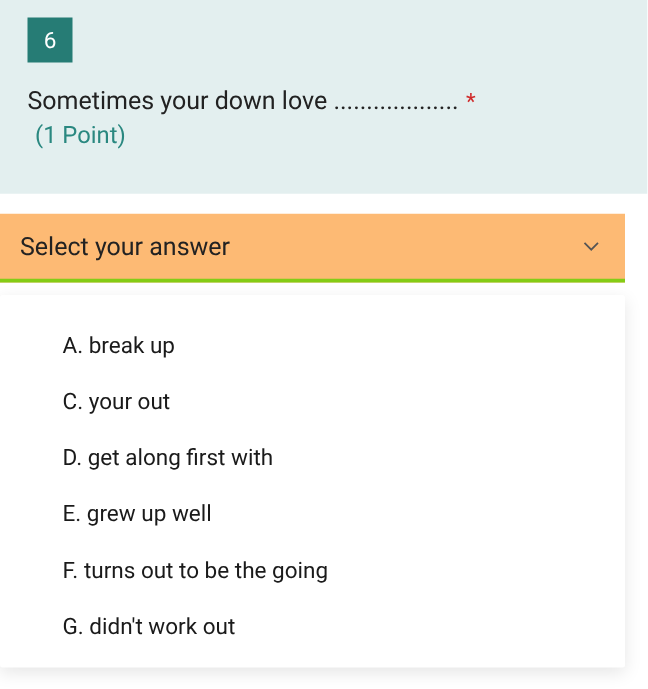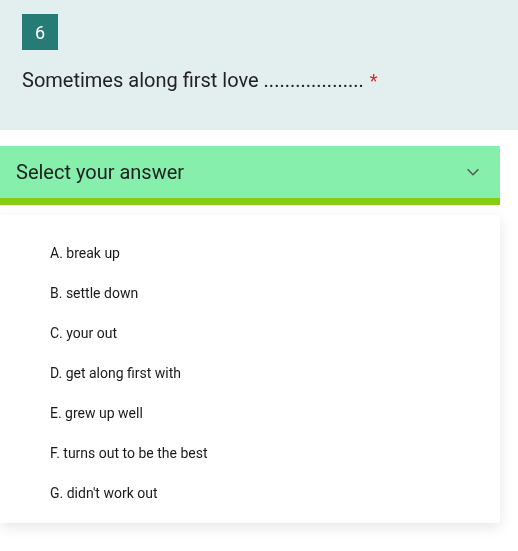--- a/index.html
+++ b/index.html
@@ -39,23 +39,23 @@
     color: #2a8880;
     font-size: 19px;
     margin-top: 2px;
     margin-left: 6px;
   }
   .select-wrap {
     margin: 16px 18px 0 0;
     position: relative;
   }
   .select-box {
-    background: #86efac;
+    background: #fdba74;
     border: none;
-    border-bottom: 7px solid #84cc16;
+    border-bottom: 3px solid #84cc16;
     padding: 14px 18px 14px 16px;
     font-size: 20px;
     color: #222;
     display: flex;
     align-items: center;
     justify-content: space-between;
     cursor: pointer;
   }
   .chevron {
     width: 18px;
@@ -66,50 +66,50 @@
     background: #ffffff;
     margin-top: 10px;
     margin-left: 0;
     margin-right: 18px;
     box-shadow: 0 4px 14px rgba(0,0,0,0.10);
     border-radius: 2px;
     padding: 18px 0 10px 0;
   }
   .option {
     padding: 12px 22px 12px 50px;
-    font-size: 14px;
+    font-size: 18px;
     color: #1a1a1a;
     cursor: pointer;
   }
 </style>
 </head>
 <body>
 
 <div class="question-block">
   <div class="number-badge">
     <span>6</span>
   </div>
   <div>
-    <span class="question-text">Sometimes along first love ...................</span>
+    <span class="question-text">Sometimes your down love ...................</span>
     <span class="required-star">*</span>
   </div>
+  <div class="point-text">(1 Point)</div>
 </div>
 
 <div class="select-wrap">
   <div class="select-box">
     <span>Select your answer</span>
     <span class="chevron">
       <svg viewBox="0 0 20 20" width="18" height="18" fill="none" stroke="#555" stroke-width="1.6">
         <polyline points="4,7 10,13 16,7"></polyline>
       </svg>
     </span>
   </div>
 </div>
 
 <div class="dropdown">
   <div class="option"><span>A. break up</span></div>
-  <div class="option"><span>B. settle down</span></div>
   <div class="option"><span>C. your out</span></div>
   <div class="option"><span>D. get along first with</span></div>
   <div class="option"><span>E. grew up well</span></div>
-  <div class="option"><span>F. turns out to be the best</span></div>
+  <div class="option"><span>F. turns out to be the going</span></div>
   <div class="option"><span>G. didn't work out</span></div>
 </div>
 
 </body></html>

